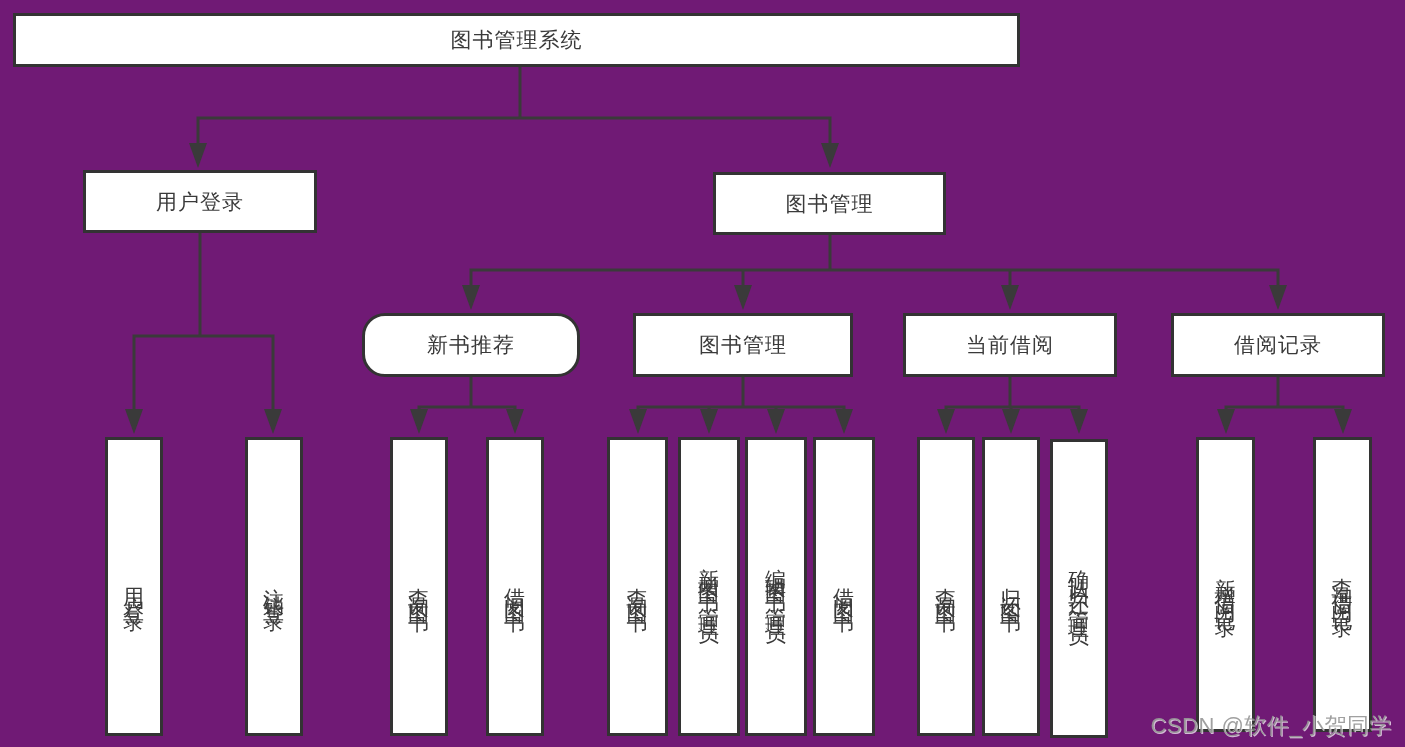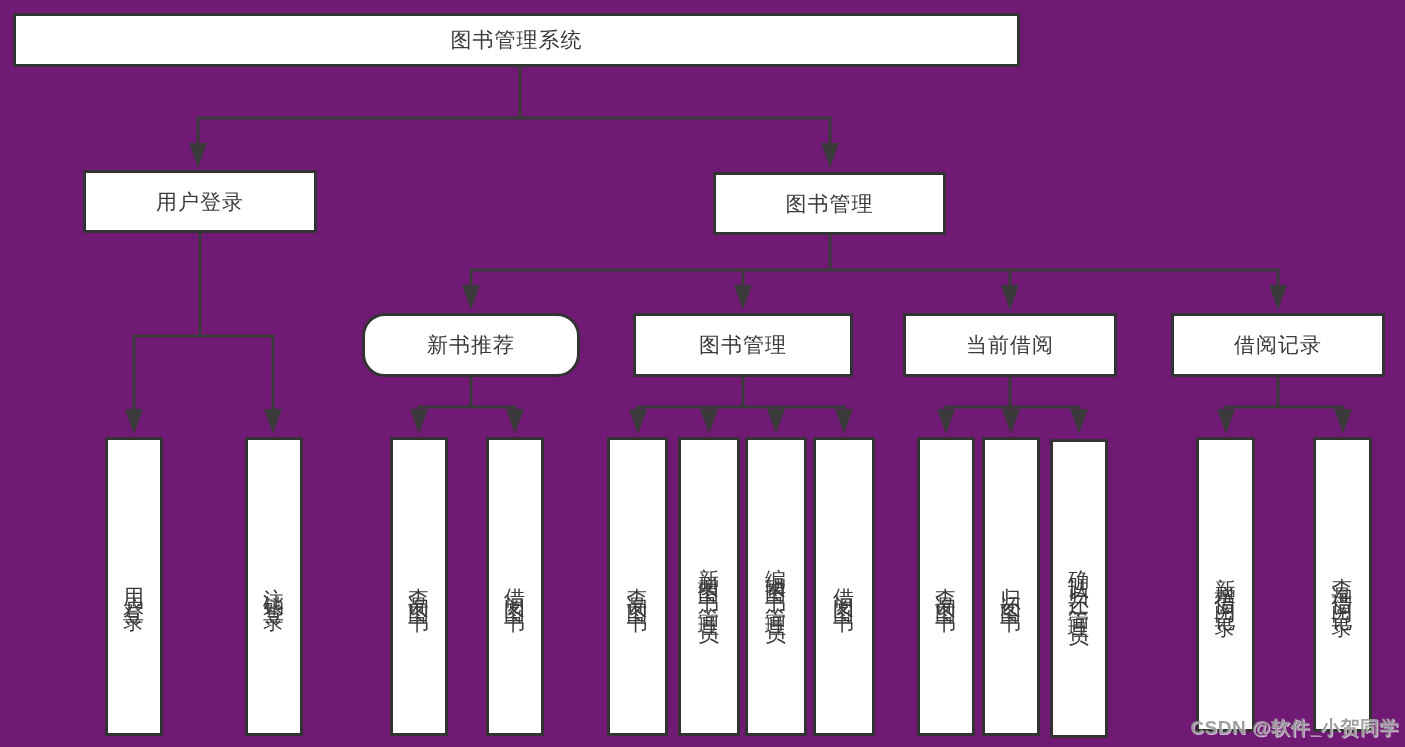--- a/index.html
+++ b/index.html
@@ -27,29 +27,28 @@
     writing-mode:vertical-rl;
     text-orientation:mixed;
     font-size:21px;
     letter-spacing:8px;
     line-height:1;
     white-space:nowrap;
   }
   .vbox{font-size:21px;}
   #watermark{
     position:absolute;
-    right:6px;
+    right:13px;
     bottom:6px;
     z-index:2;
-    font-size:19px;
+    font-size:22px;
     color:rgba(152,152,152,0.92);
     letter-spacing:0.5px;
     text-shadow:1px 1px 0 rgba(255,255,255,0.7);
     white-space:nowrap;
-    font-weight:bold;
   }
 </style>
 </head>
 <body>
 
 <div id="stage">
 
   <svg id="connectors" viewBox="0 0 1405 747" xmlns="http://www.w3.org/2000/svg">
     <g stroke="#3a3a3a" stroke-width="3" fill="none" stroke-linecap="square">
       <path d="M520 66 V118 M198 118 H830 M198 118 V146 M830 118 V146"></path>

